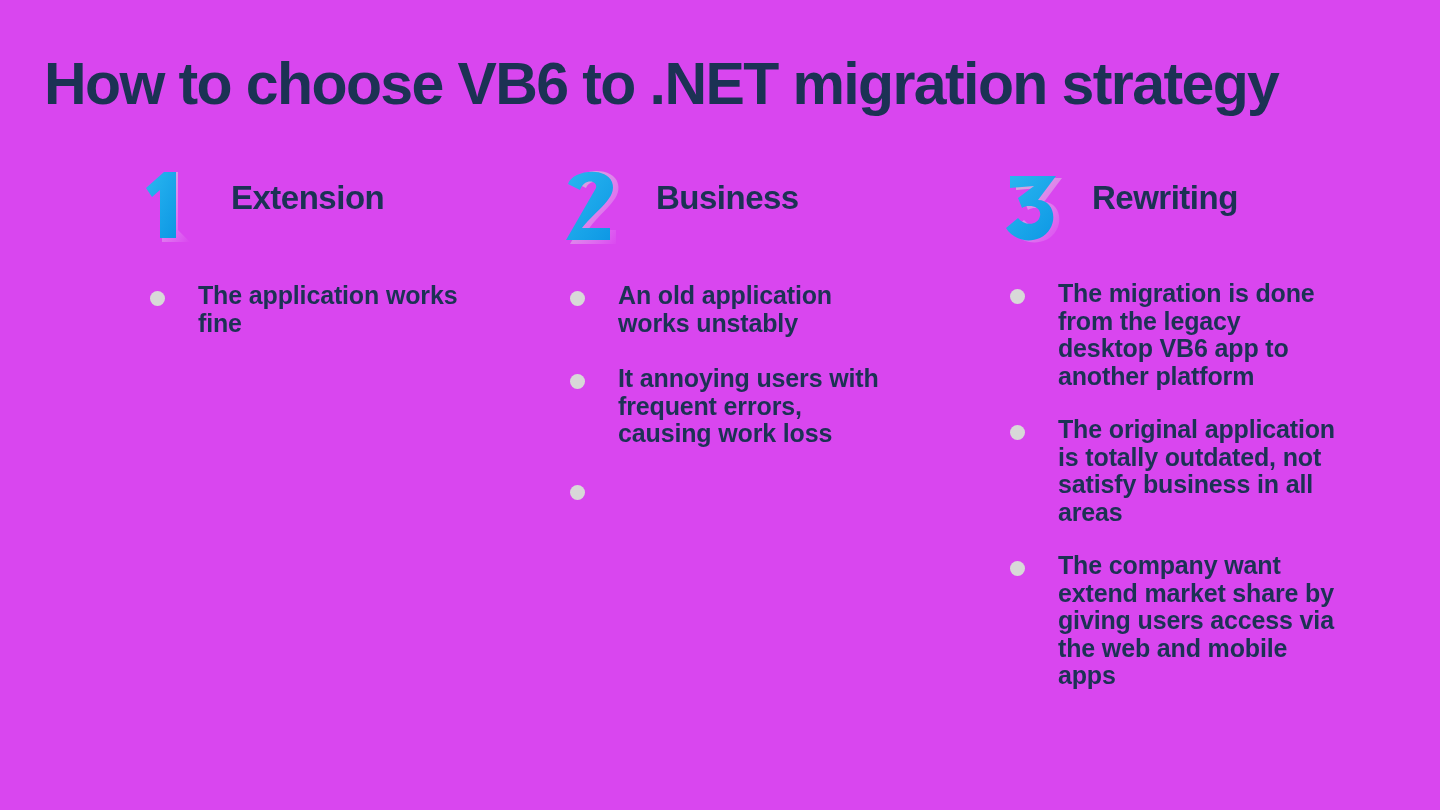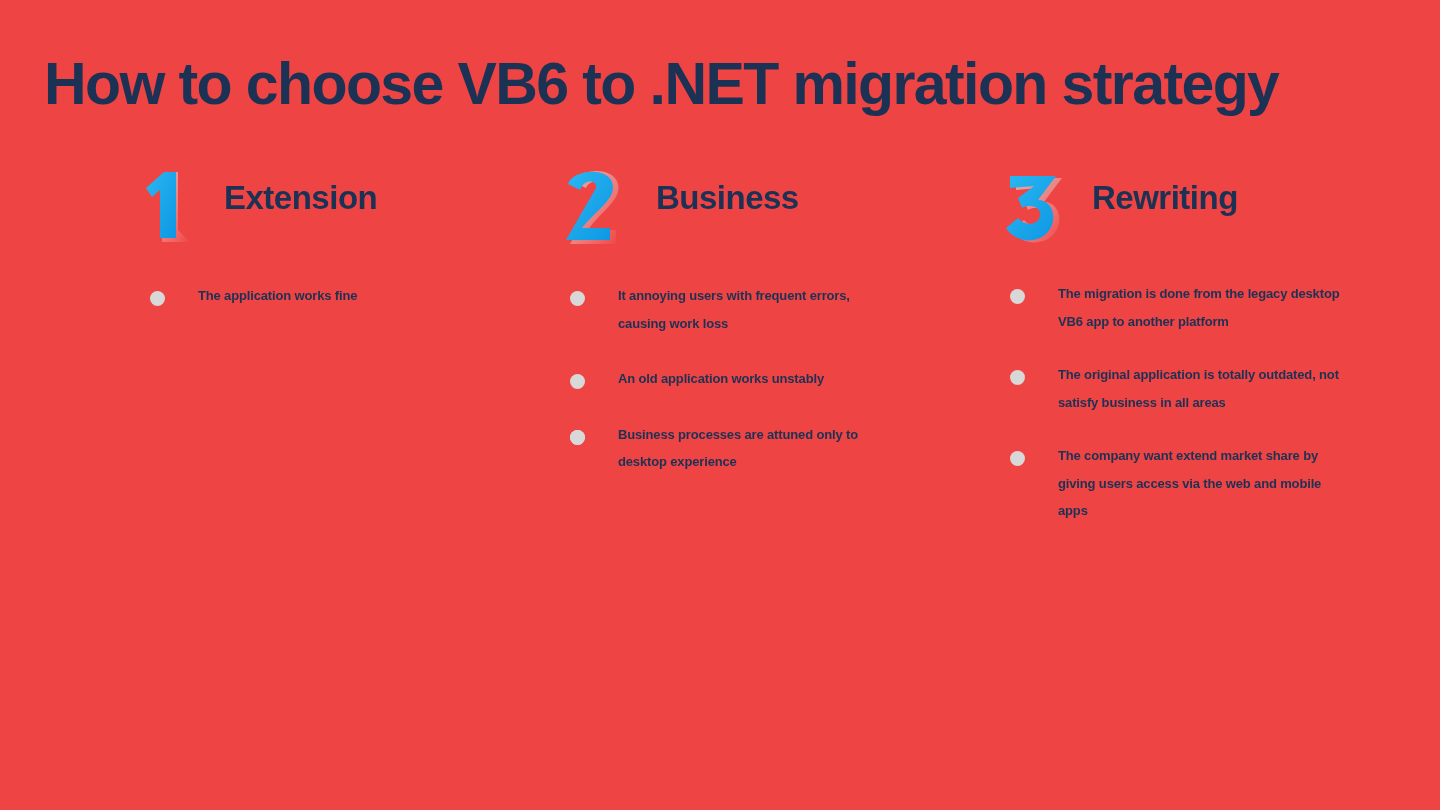--- a/index.html
+++ b/index.html
@@ -11,21 +11,21 @@
     height: 810px;
     background: #ffffff;
     font-family: "Liberation Sans", sans-serif;
     overflow: hidden;
     position: relative;
   }
 
   .slide {
     position: absolute;
     inset: 0;
-    background: #ef4444;
+    background: #d946ef;
     padding-left: 44px;
   }
 
   
   .slide-title {
     position: absolute;
     left: 44px;
     top: 48px;
     width: 1360px;
     font-size: 59px;
@@ -68,21 +68,21 @@
   }
   .numeral svg {
     display: block;
     width: 78px;
     height: 78px;
     overflow: visible;
   }
 
   .col-label {
     position: absolute;
-    left: 84px;
+    left: 91px;
     top: 16px;
     font-size: 33px;
     line-height: 44px;
     font-weight: 700;
     letter-spacing: -0.5px;
     color: #1c3254;
     white-space: nowrap;
   }
   .column.col-1 .col-label { left: 96px; }
   .column.col-2 .col-label { left: 92px; }
@@ -107,21 +107,21 @@
     position: absolute;
     left: 0;
     top: 9px;
     width: 15px;
     height: 15px;
     border-radius: 50%;
     background: #d8d8d8;
   }
 
   .bullet-text {
-    font-size: 13px;
+    font-size: 25px;
     line-height: 27.5px;
     font-weight: 700;
     letter-spacing: -0.15px;
     color: #1c3254;
   }
 </style>
 </head>
 <body>
 
 <div class="slide">
@@ -176,32 +176,28 @@
             <path d="M14 14 C20 0 54 -2 58 16 C62 32 40 44 28 62 L56 62 L56 76 L10 76 L42 22 C44 14 30 10 26 20 Z" fill="url(#s2)"></path>
             <path d="M8 16 C12 2 46 -2 52 14 C58 30 36 42 22 60 L50 60 L50 72 L6 72 L36 20 C38 12 24 10 20 22 Z" fill="url(#g2)"></path>
           </svg>
         </div>
         <div class="col-label">Business</div>
       </div>
 
       <div class="bullet-list">
         <div class="bullet-item">
           <span class="bullet-dot"></span>
+          <span class="bullet-text">An old application works unstably</span>
+        </div>
+        <div class="bullet-item">
+          <span class="bullet-dot"></span>
           <span class="bullet-text">It annoying users with frequent errors, causing work loss</span>
         </div>
         <div class="bullet-item">
           <span class="bullet-dot"></span>
-          <span class="bullet-text">An old application works unstably</span>
-        </div>
-        <div class="bullet-item">
-          <span class="bullet-dot"></span>
-        </div>
-        <div class="bullet-item">
-          <span class="bullet-dot"></span>
-          <span class="bullet-text">Business processes are attuned only to desktop experience</span>
         </div>
       </div>
     </div>
 
     <div class="column col-2">
       <div class="col-header">
         <div class="numeral">
           <svg viewBox="0 0 78 78" xmlns="http://www.w3.org/2000/svg">
             <defs>
               <linearGradient id="g3" x1="0" y1="0" x2="1" y2="1">

